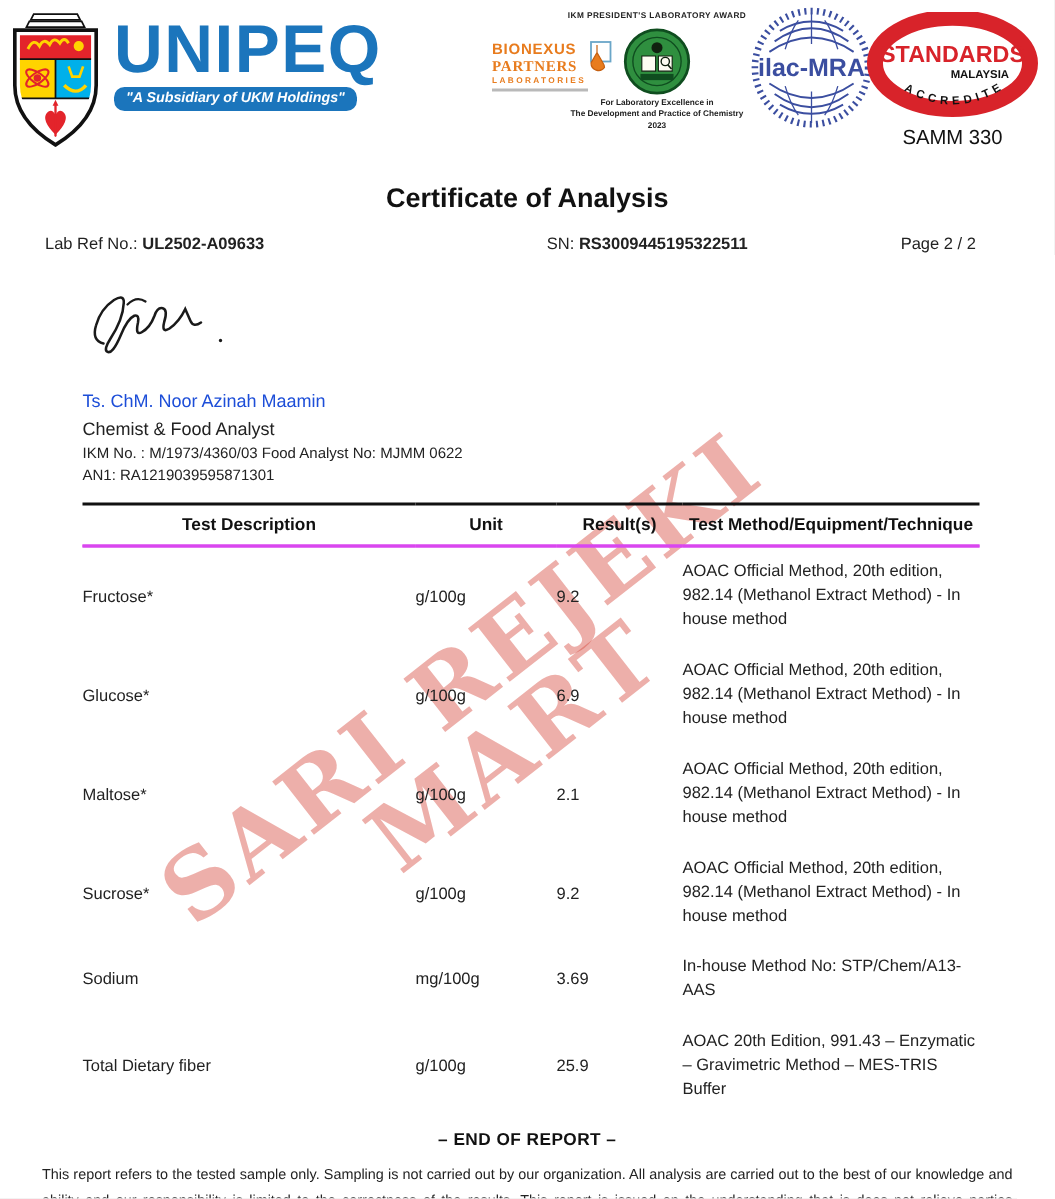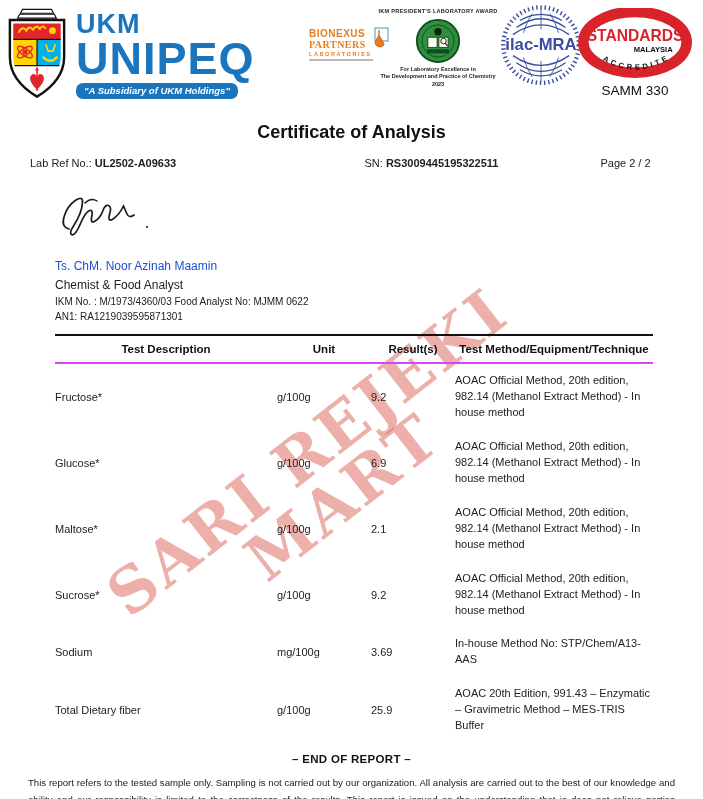--- a/index.html
+++ b/index.html
@@ -15,21 +15,21 @@
   .header { position:relative; height:108px; }
   .crest { position:absolute; left:6px; top:6px; }
   .ukm-text { position:absolute; left:76px; top:12px; color:#1b75bc; }
   .ukm-line1 { font-size:27px; font-weight:bold; letter-spacing:1px; line-height:.95; }
   .ukm-line2 { font-size:45px; font-weight:bold; letter-spacing:1px; line-height:.95; }
   .ukm-tagline {
     display:inline-block; margin-top:3px; background:#1b75bc; color:#fff;
     font-size:9.5px; font-style:italic; font-weight:bold;
     padding:2px 8px 3px; border-radius:7px;
   }
-  .bionexus { position:absolute; left:309px; top:29px; width:86px; color:#e87c1e; }
+  .bionexus { position:absolute; left:328px; top:29px; width:86px; color:#e87c1e; }
   .bionexus .bx1 { font-size:10px; font-weight:bold; letter-spacing:.5px; line-height:1.05; }
   .bionexus .bx2 { font-size:10px; font-weight:bold; letter-spacing:.5px; line-height:1.05;font-family:Liberation Serif, serif; }
   .bionexus .bx3 { font-size:5.5px; font-weight:bold; letter-spacing:1.6px; margin-top:1px; }
   .bionexus .bx-tag { margin-top:2px; height:2px; width:64px; background:#b9b9b9; }
   .flask { position:absolute; right:6px; top:-2px; }
   .award { position:absolute; left:378px; top:8px; width:120px; text-align:center; color:#222; }
   .award-top { font-size:5.5px; font-weight:bold; letter-spacing:.3px; }
   .award-badge { margin:4px auto 2px; width:46px; height:46px; }
   .award-cap { font-size:5.5px; font-weight:bold; line-height:1.35; }
   .ilac { position:absolute; left:497px; top:3px; }
@@ -127,21 +127,20 @@
             <path d="M41 39 l2.5 7 h5 l2.5 -7" fill="none" stroke="#ffd400" stroke-width="1.8"></path>
             <path d="M38 52 q8 8 15 0" fill="none" stroke="#ffd400" stroke-width="2.4"></path>
             <path d="M32 86 q-10 -10 -6 -15 q3.5 -3.5 6 1.5 q2.5 -5 6 -1.5 q4 5 -6 15" fill="#e3242b"></path>
             <line x1="32" y1="64" x2="32" y2="88" stroke="#e3242b" stroke-width="1.6"></line>
             <path d="M30 66 l2 -4 l2 4 z" fill="#e3242b"></path>
           </g>
         </svg>
       </div>
 
       <div class="ukm-text">
-        <div class="ukm-line1">UKM</div>
         <div class="ukm-line2">UNIPEQ</div>
         <div class="ukm-tagline">"A Subsidiary of UKM Holdings"</div>
       </div>
 
       <div class="bionexus">
         <div class="bx1">BIONEXUS</div>
         <div class="bx2">PARTNERS</div>
         <div class="bx3">LABORATORIES</div>
         <div class="bx-tag"></div>
         <div class="flask">

